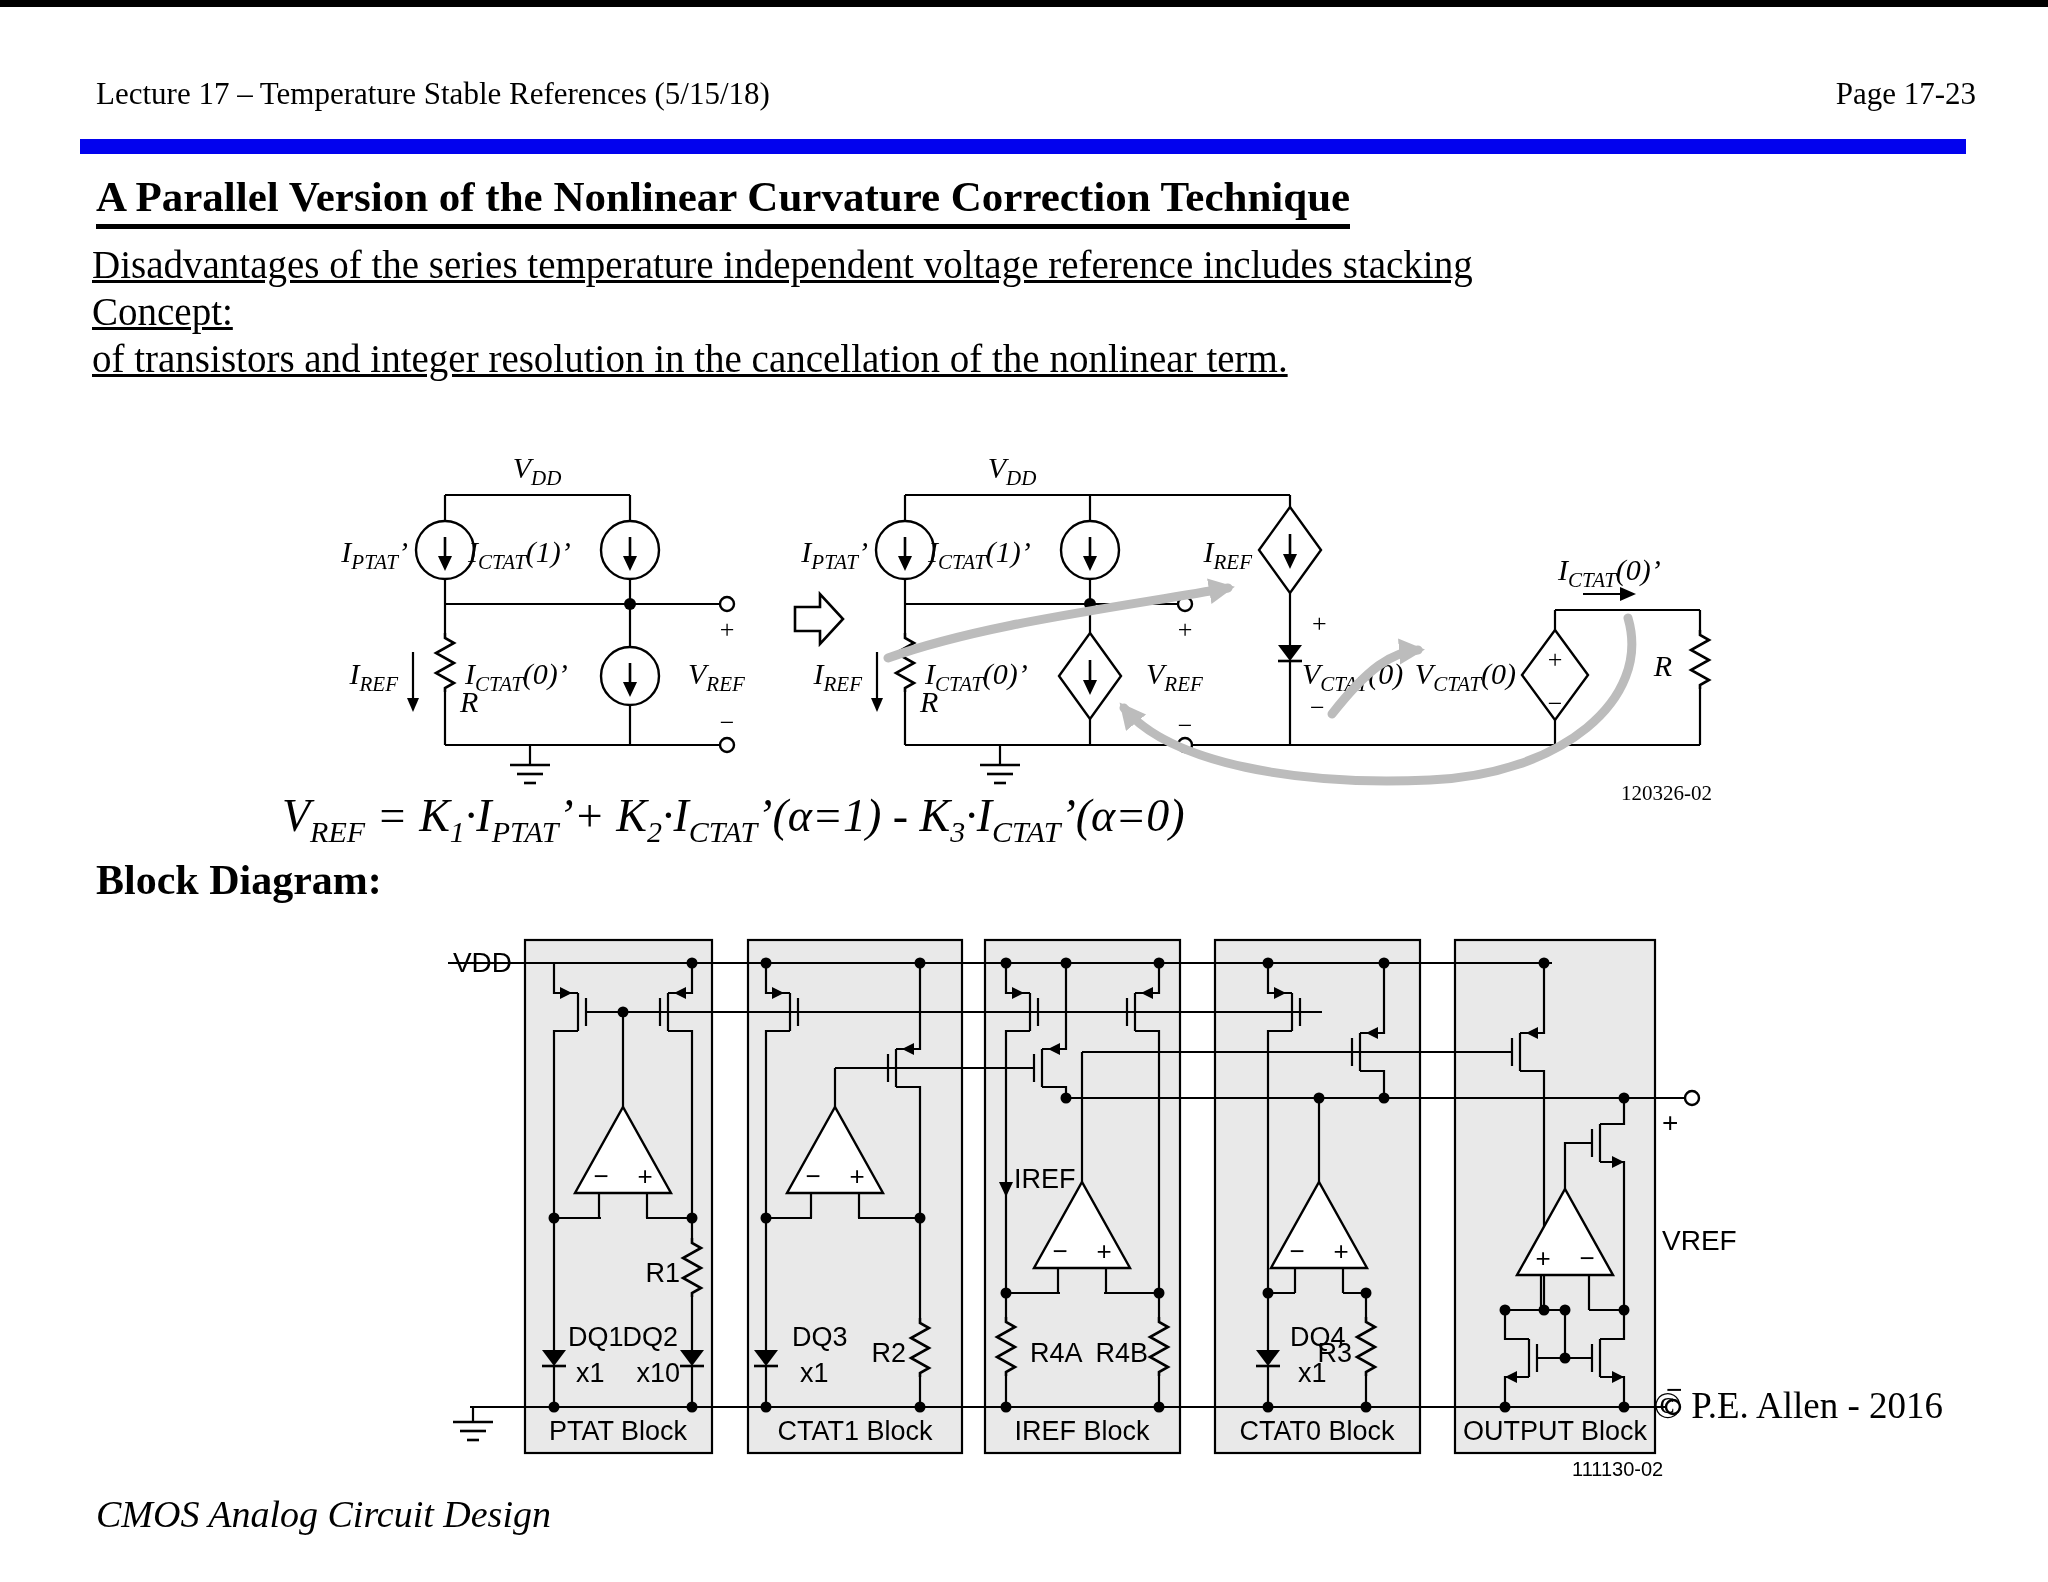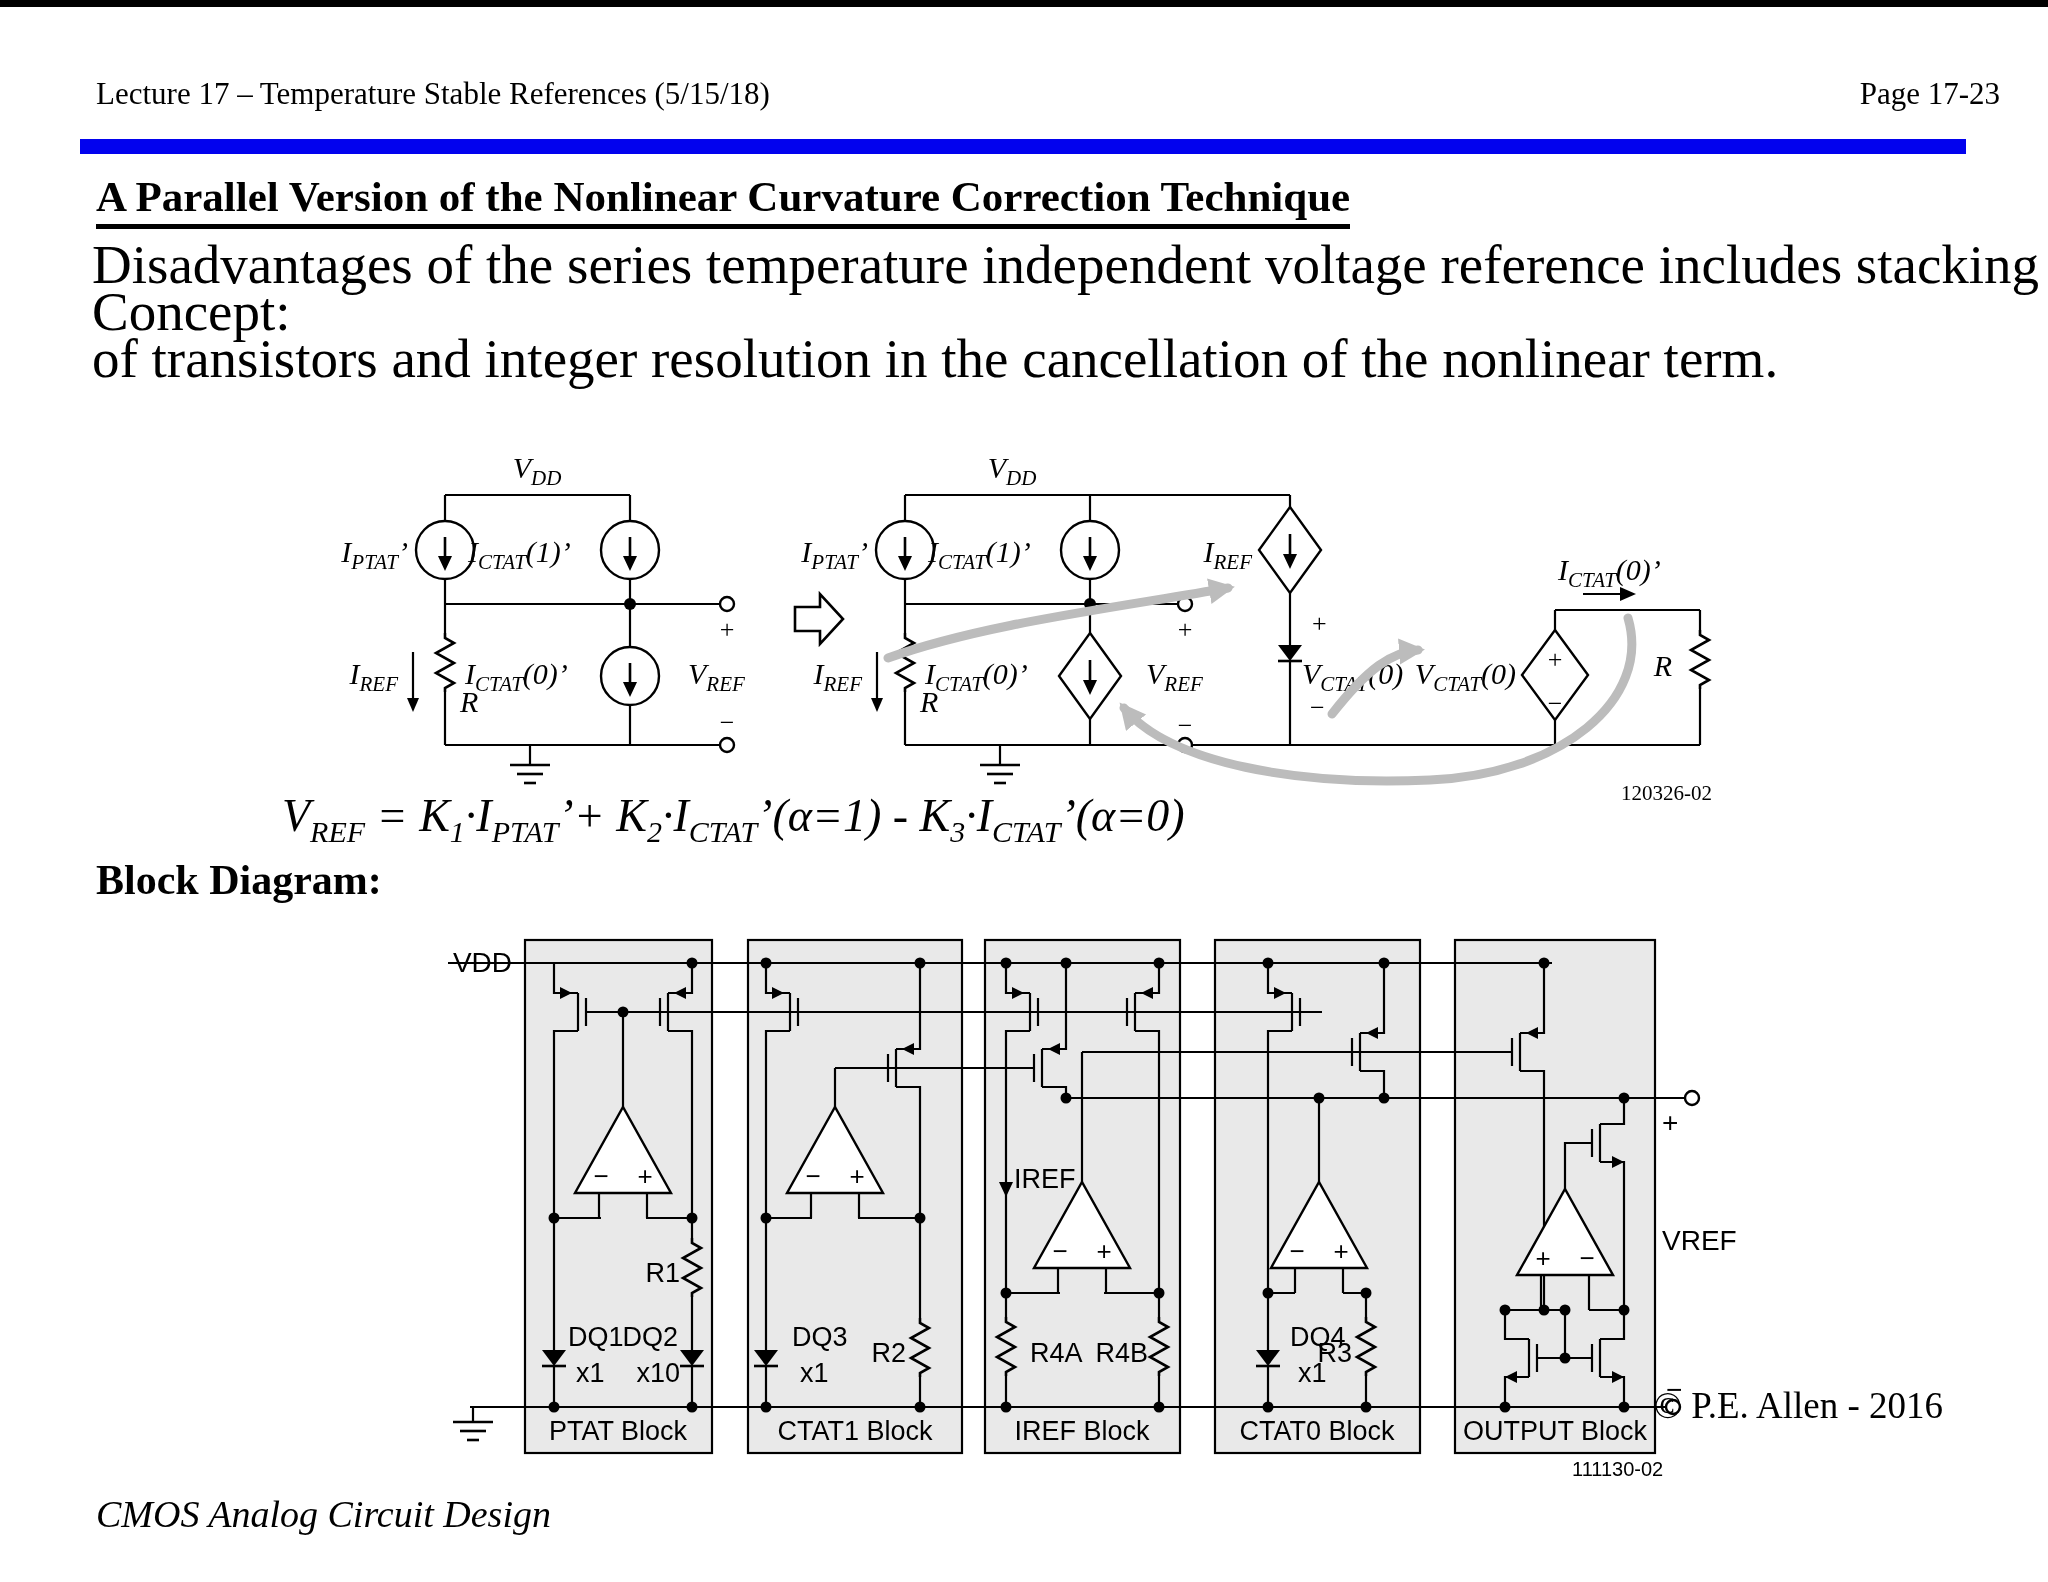--- a/index.html
+++ b/index.html
@@ -1,24 +1,24 @@
 <!DOCTYPE html>
 <html><head>
 <meta charset="utf-8">
 <style>
   html,body{margin:0;padding:0;background:#888;}
   .page{position:relative;width:2048px;height:1582px;background:#ffffff;overflow:hidden;
         font-family:"Liberation Serif",serif;color:#000;}
   .topbar{position:absolute;top:0;left:0;width:2048px;height:7px;background:#000;}
   .header-left{position:absolute;left:96px;top:76px;font-size:31px;white-space:nowrap;text-align:center;}
-  .header-right{position:absolute;right:48px;top:76px;font-size:31px;white-space:nowrap;}
+  .header-right{position:absolute;right:72px;top:76px;font-size:31px;white-space:nowrap;}
   .bluebar{position:absolute;left:80px;top:139px;width:1886px;height:15px;background:#0202ee;}
   .page-title{position:absolute;left:92px;top:168px;font-size:43px;font-weight:bold;
               border-bottom:5px solid #000;padding-bottom:3px;white-space:nowrap;}
-  .bodytext{position:absolute;left:92px;top:241px;font-size:55px;line-height:47px;white-space:nowrap;}
+  .bodytext{position:absolute;left:92px;top:241px;font-size:39px;line-height:47px;white-space:nowrap;text-decoration:underline;}
   .bodytext span{display:block;}
   .eq{position:absolute;left:282px;top:789px;font-size:46px;font-style:italic;white-space:nowrap;}
   .eq .s{font-size:30px;vertical-align:-11px;}
   .bd-label{position:absolute;left:96px;top:856px;font-size:42px;font-weight:bold;}
   .footer-left{position:absolute;left:96px;top:1492px;font-size:38px;font-style:italic;white-space:nowrap;}
   .footer-right{position:absolute;right:105px;top:1384px;font-size:37px;white-space:nowrap;}
   svg.fig{position:absolute;left:0;top:0;}
 
   
   .w{stroke:#000;stroke-width:2.2;fill:none;}

